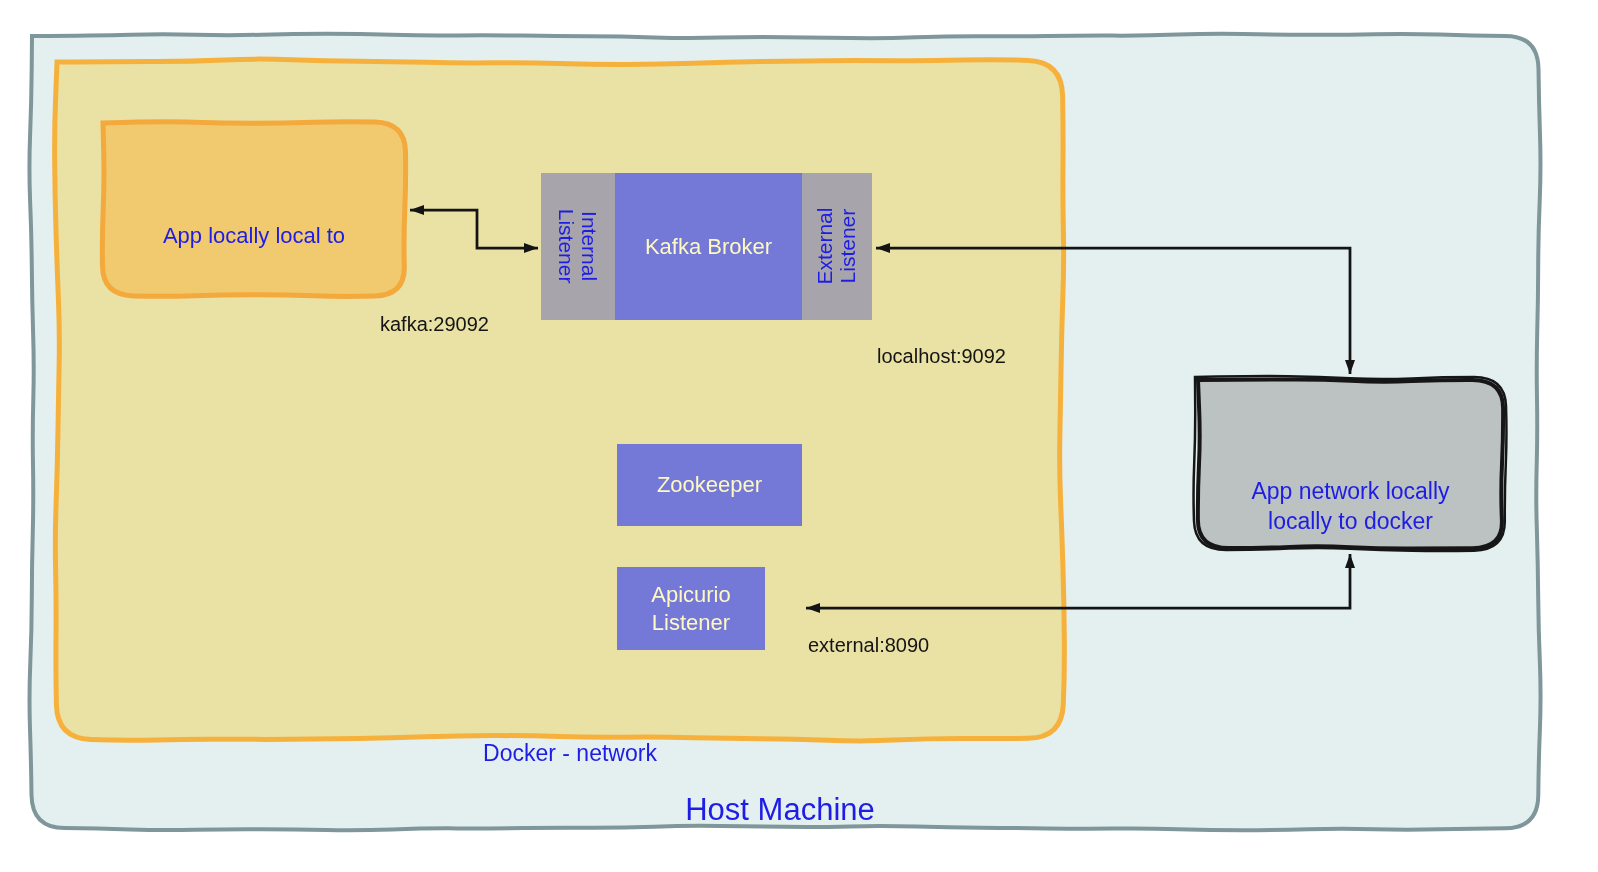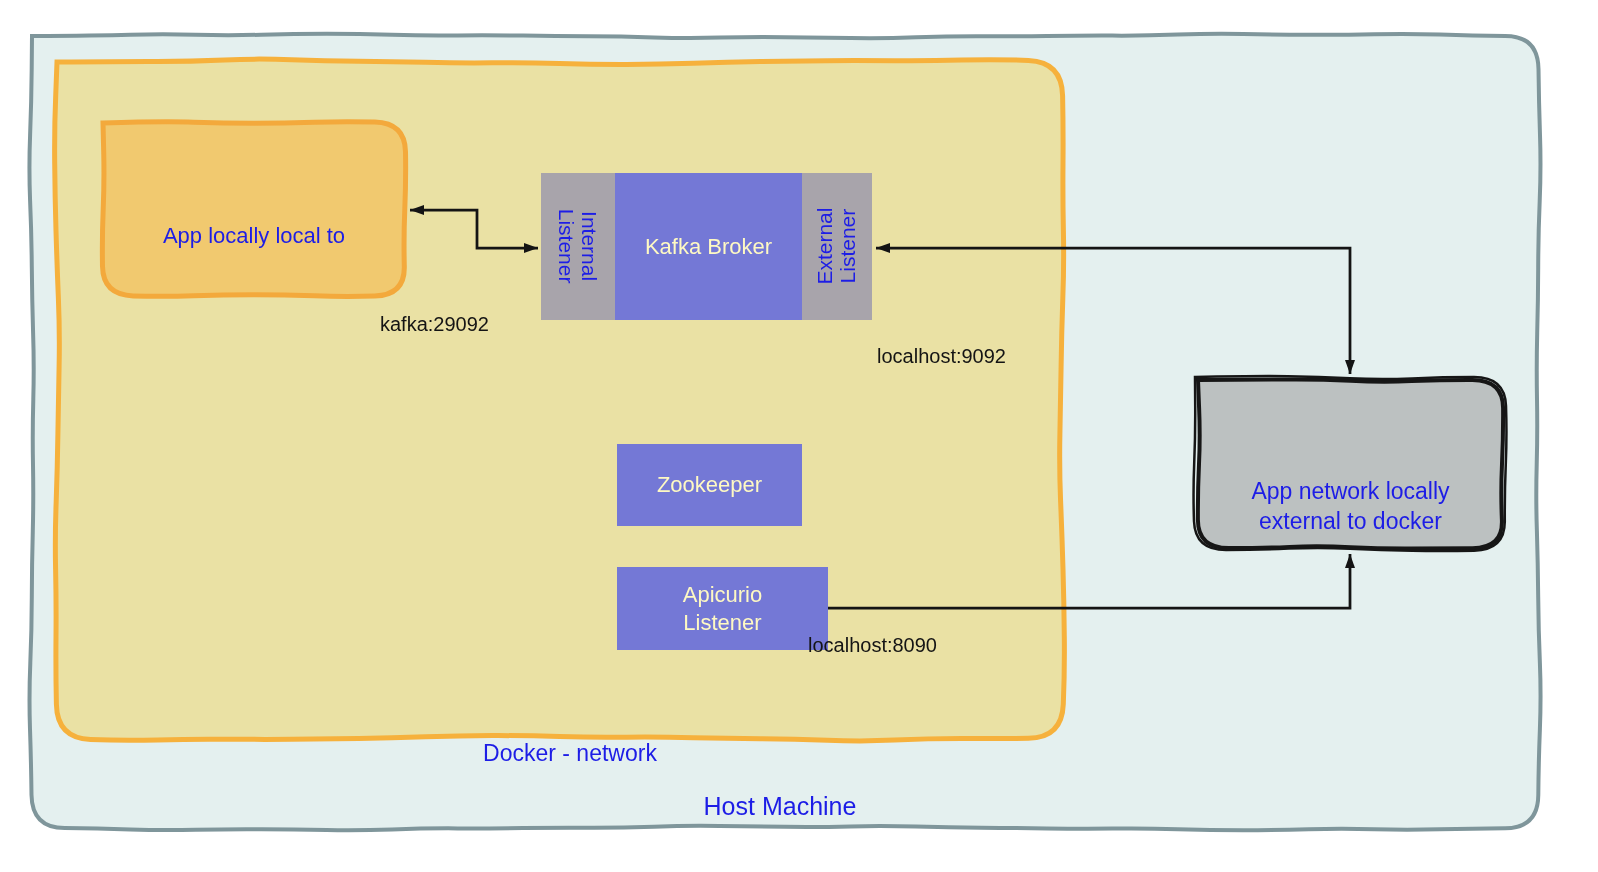--- a/index.html
+++ b/index.html
@@ -22,21 +22,21 @@
   .black-label{color:var(--black);font-size:20px;white-space:nowrap;}
   .two-line span{display:block;}
   .vwrap{position:absolute;display:flex;align-items:center;justify-content:center;}
   .vtext{width:150px;text-align:center;font-size:21px;line-height:1.1;color:var(--blue);}
   .vtext span{display:block;}
   .rot-cw{transform:rotate(90deg);}
   .rot-ccw{transform:rotate(-90deg);}
   .app-local-label{left:103px;top:222px;width:302px;font-size:22px;line-height:1.3;}
   .app-ext-label{left:1198px;top:477px;width:305px;font-size:23px;line-height:1.3;}
   .docker-label{left:400px;top:740px;width:340px;font-size:23px;}
-  .host-label{left:630px;top:792px;width:300px;font-size:25px;}
+  .host-label{left:630px;top:792px;width:300px;font-size:31px;}
 </style>
 </head>
 <body>
 
 <div class="canvas">
 
   <svg id="scene" xmlns="http://www.w3.org/2000/svg" viewBox="0 0 1598 872">
       <defs>
         <marker id="mE" orient="auto" markerUnits="userSpaceOnUse" markerWidth="16" markerHeight="12" refX="14" refY="5">
           <path d="M0,0 L14,5 L0,10 Z" fill="#141414"></path>
@@ -71,36 +71,36 @@
     <div class="vtext rot-ccw">
       <span>External</span>
       <span>Listener</span>
     </div>
   </div>
 
   <div class="rect-box broker-bg" style="left:617px;top:444px;width:185px;height:82px;">
     <div class="white-label">Zookeeper</div>
   </div>
 
-  <div class="rect-box broker-bg" style="left:617px;top:567px;width:211px;height:83px;">
+  <div class="rect-box broker-bg" style="left:617px;top:567px;width:148px;height:83px;">
     <div class="white-label two-line">
       <span>Apicurio</span>
       <span>Listener</span>
     </div>
   </div>
 
   <div class="abs blue-label two-line app-local-label">
     <span>App locally local to</span>
   </div>
 
   <div class="abs blue-label two-line app-ext-label">
     <span>App network locally</span>
-    <span>external to docker</span>
+    <span>locally to docker</span>
   </div>
 
   <div class="abs black-label" style="left:380px;top:313px;">kafka:29092</div>
   <div class="abs black-label" style="left:853px;top:345px;margin-left:24px;">localhost:9092</div>
-  <div class="abs black-label" style="left:808px;top:634px;">localhost:8090</div>
+  <div class="abs black-label" style="left:808px;top:634px;">external:8090</div>
 
   <div class="abs blue-label docker-label">Docker - network</div>
   <div class="abs blue-label host-label">Host Machine</div>
 
 </div>
 
 </body></html>

